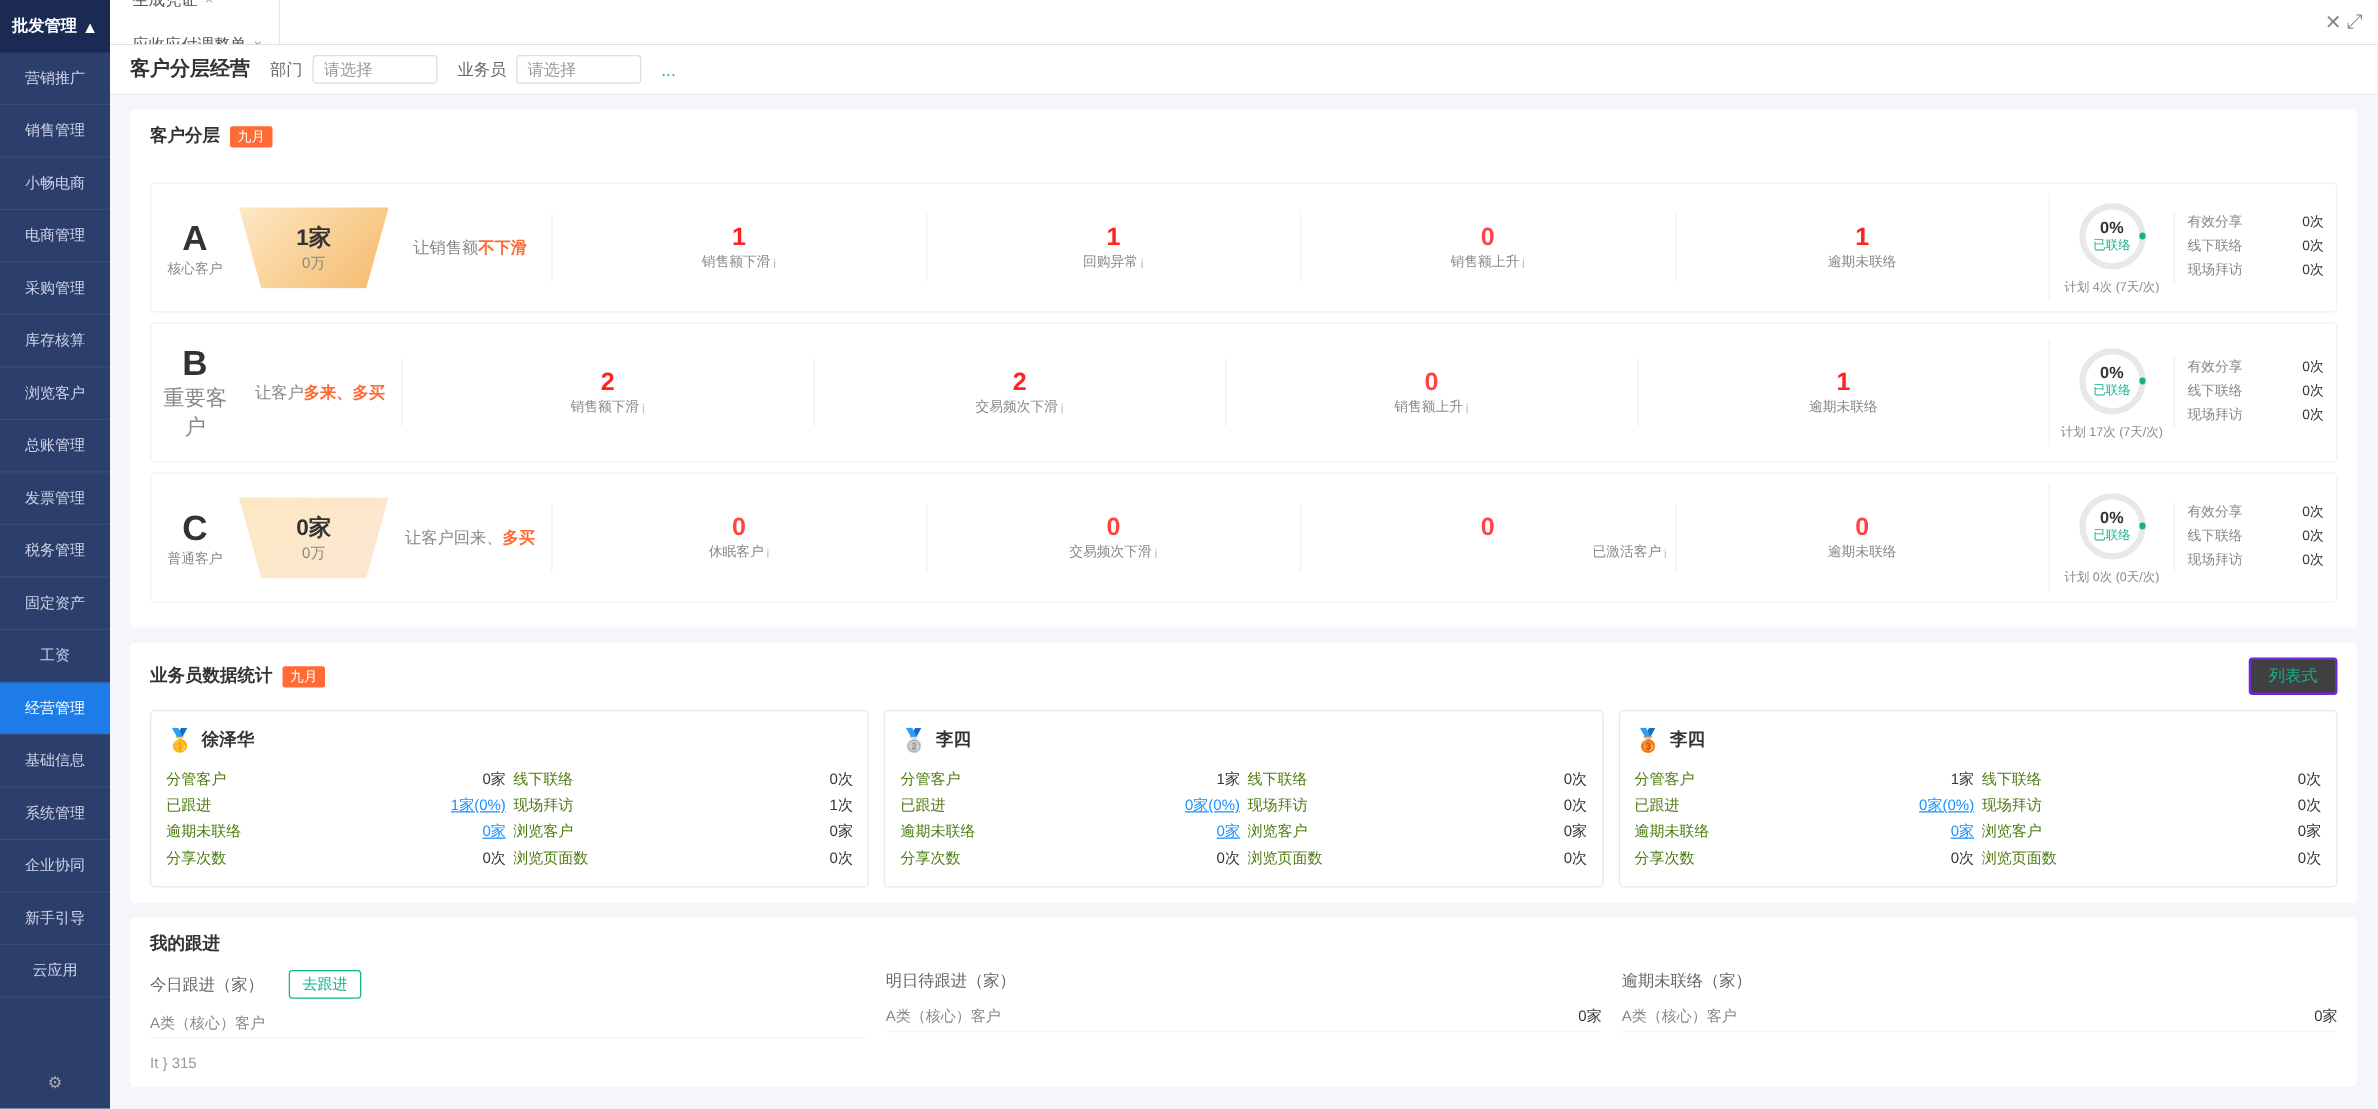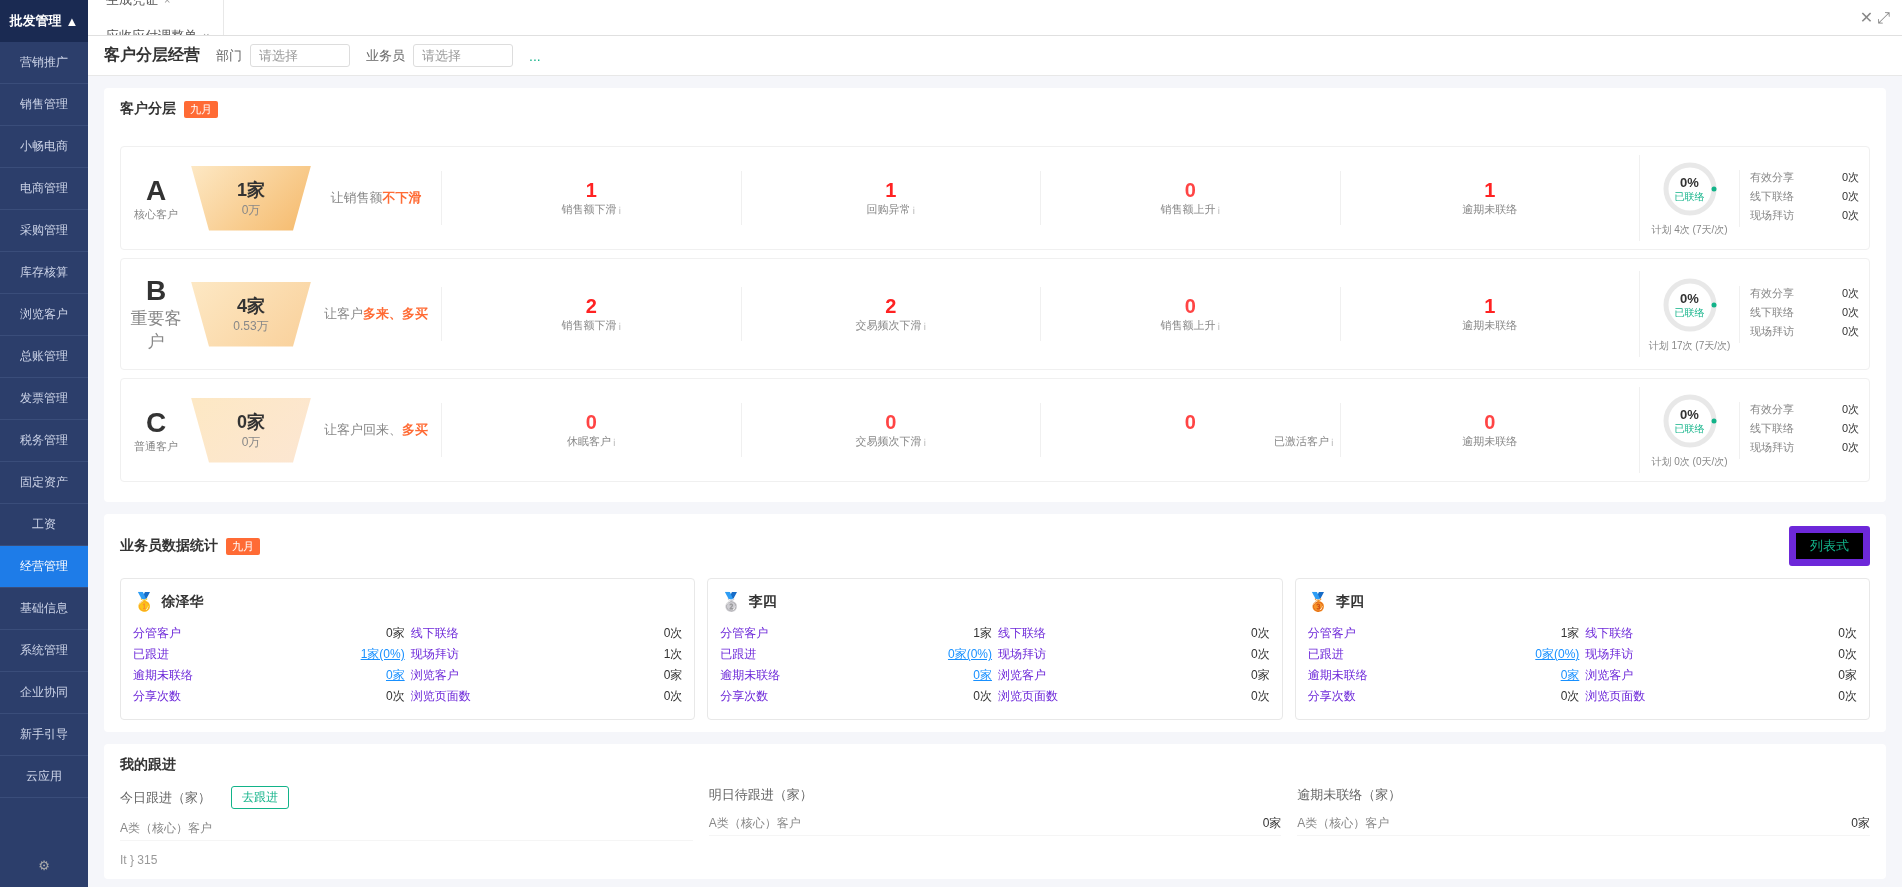--- a/index.html
+++ b/index.html
@@ -118,39 +118,39 @@
       border: 1px solid #f0f0f0;
       border-radius: 4px;
       margin-bottom: 8px;
       padding: 8px 0;
       background: #fff;
     }
 
     
     .biz-header { display: flex; justify-content: space-between; align-items: center; margin-bottom: 12px; }
     .list-btn {
-      border: 7px solid #6d28d9;
+      border: 2px solid #6d28d9;
       color: #12b389;
-      background: #000000;
+      background: #404040;
       padding: 4px 14px;
       border-radius: 3px;
       cursor: pointer;
       font-size: 13px;
       font-family: Liberation Serif, serif;
     }
 
     .biz-grid { display: grid; grid-template-columns: repeat(3, 1fr); gap: 12px; }
     .biz-card { border: 1px solid #e8e8e8; border-radius: 4px; padding: 12px; }
     .biz-card-header { display: flex; align-items: center; gap: 6px; margin-bottom: 10px; }
     .medal-icon { font-size: 18px; }
     .biz-name { font-size: 14px; font-weight: bold; color: #333; }
 
     .biz-stats-grid { display: grid; grid-template-columns: repeat(2, 1fr); gap: 6px; }
     .biz-stat-row { display: flex; justify-content: space-between; font-size: 12px; color: #666; padding: 2px 0; }
-    .biz-stat-label { color: #6d28d9; }
+    .biz-stat-label { color: #4d7c0f; }
     .biz-stat-val { color: #333; }
     .biz-stat-val.link { color: #1890ff; text-decoration: underline; cursor: pointer; }
 
     
     .follow-section { background: #fff; border-radius: 4px; padding: 12px 16px; }
     .follow-title { font-size: 14px; font-weight: bold; color: #333; margin-bottom: 12px; }
     .follow-grid { display: grid; grid-template-columns: repeat(3, 1fr); gap: 16px; }
     .follow-col { }
     .follow-col-title { font-size: 13px; color: #666; margin-bottom: 8px; display: flex; align-items: center; gap: 20px; }
     .follow-col-title .go-btn {
@@ -287,24 +287,20 @@
                 <span style="color:#888;">现场拜访</span>
                 <span style="color:#333;">0次</span>
               </div>
             </div>
           </div>
           <div class="tier-row">
             <div style="width: 70px; text-align: center; flex-shrink: 0; padding: 8px 4px;">
               <div style="font-size:28px;font-weight:bold;color:#333;">B</div>
               <div style="font-size:17px;color:#888;">重要客户</div>
             </div>
-            <div style="width: 120px; flex-shrink: 0; background: linear-gradient(135deg, rgb(253, 232, 196), rgb(249, 208, 154)); padding: 12px 8px; text-align: center; clip-path: polygon(0px 0px, 100% 0px, 85% 100%, 15% 100%);">
-              <div style="font-size:18px;font-weight:bold;color:#333;">4家</div>
-              <div style="font-size:12px;color:#888;">0.53万</div>
-            </div>
             <div style="width: 130px; flex-shrink: 0; font-size: 13px; color: rgb(136, 136, 136); padding: 0px 12px; text-align: center;">让客户<span style="color:#ff6b35;font-weight:bold;">多来、多买</span></div>
             <div style="flex: 1 1 0%; text-align: center; padding: 8px 6px; border-left: 1px solid rgb(240, 240, 240);">
               <div style="font-size:20px;font-weight:bold;color:#ff2222;">2</div>
               <div style="font-size:11px;color:#888;display:flex;align-items:center;justify-content:center;gap:2px;">销售额下滑<span style="color:#bbb;cursor:pointer;font-size:10px;">ℹ</span></div>
             </div>
             <div style="flex: 1 1 0%; text-align: center; padding: 8px 6px; border-left: 1px solid rgb(240, 240, 240);">
               <div style="font-size:20px;font-weight:bold;color:#ff2222;">2</div>
               <div style="font-size:11px;color:#888;display:flex;align-items:center;justify-content:center;gap:2px;">交易频次下滑<span style="color:#bbb;cursor:pointer;font-size:10px;">ℹ</span></div>
             </div>
             <div style="flex: 1 1 0%; text-align: center; padding: 8px 6px; border-left: 1px solid rgb(240, 240, 240);">

